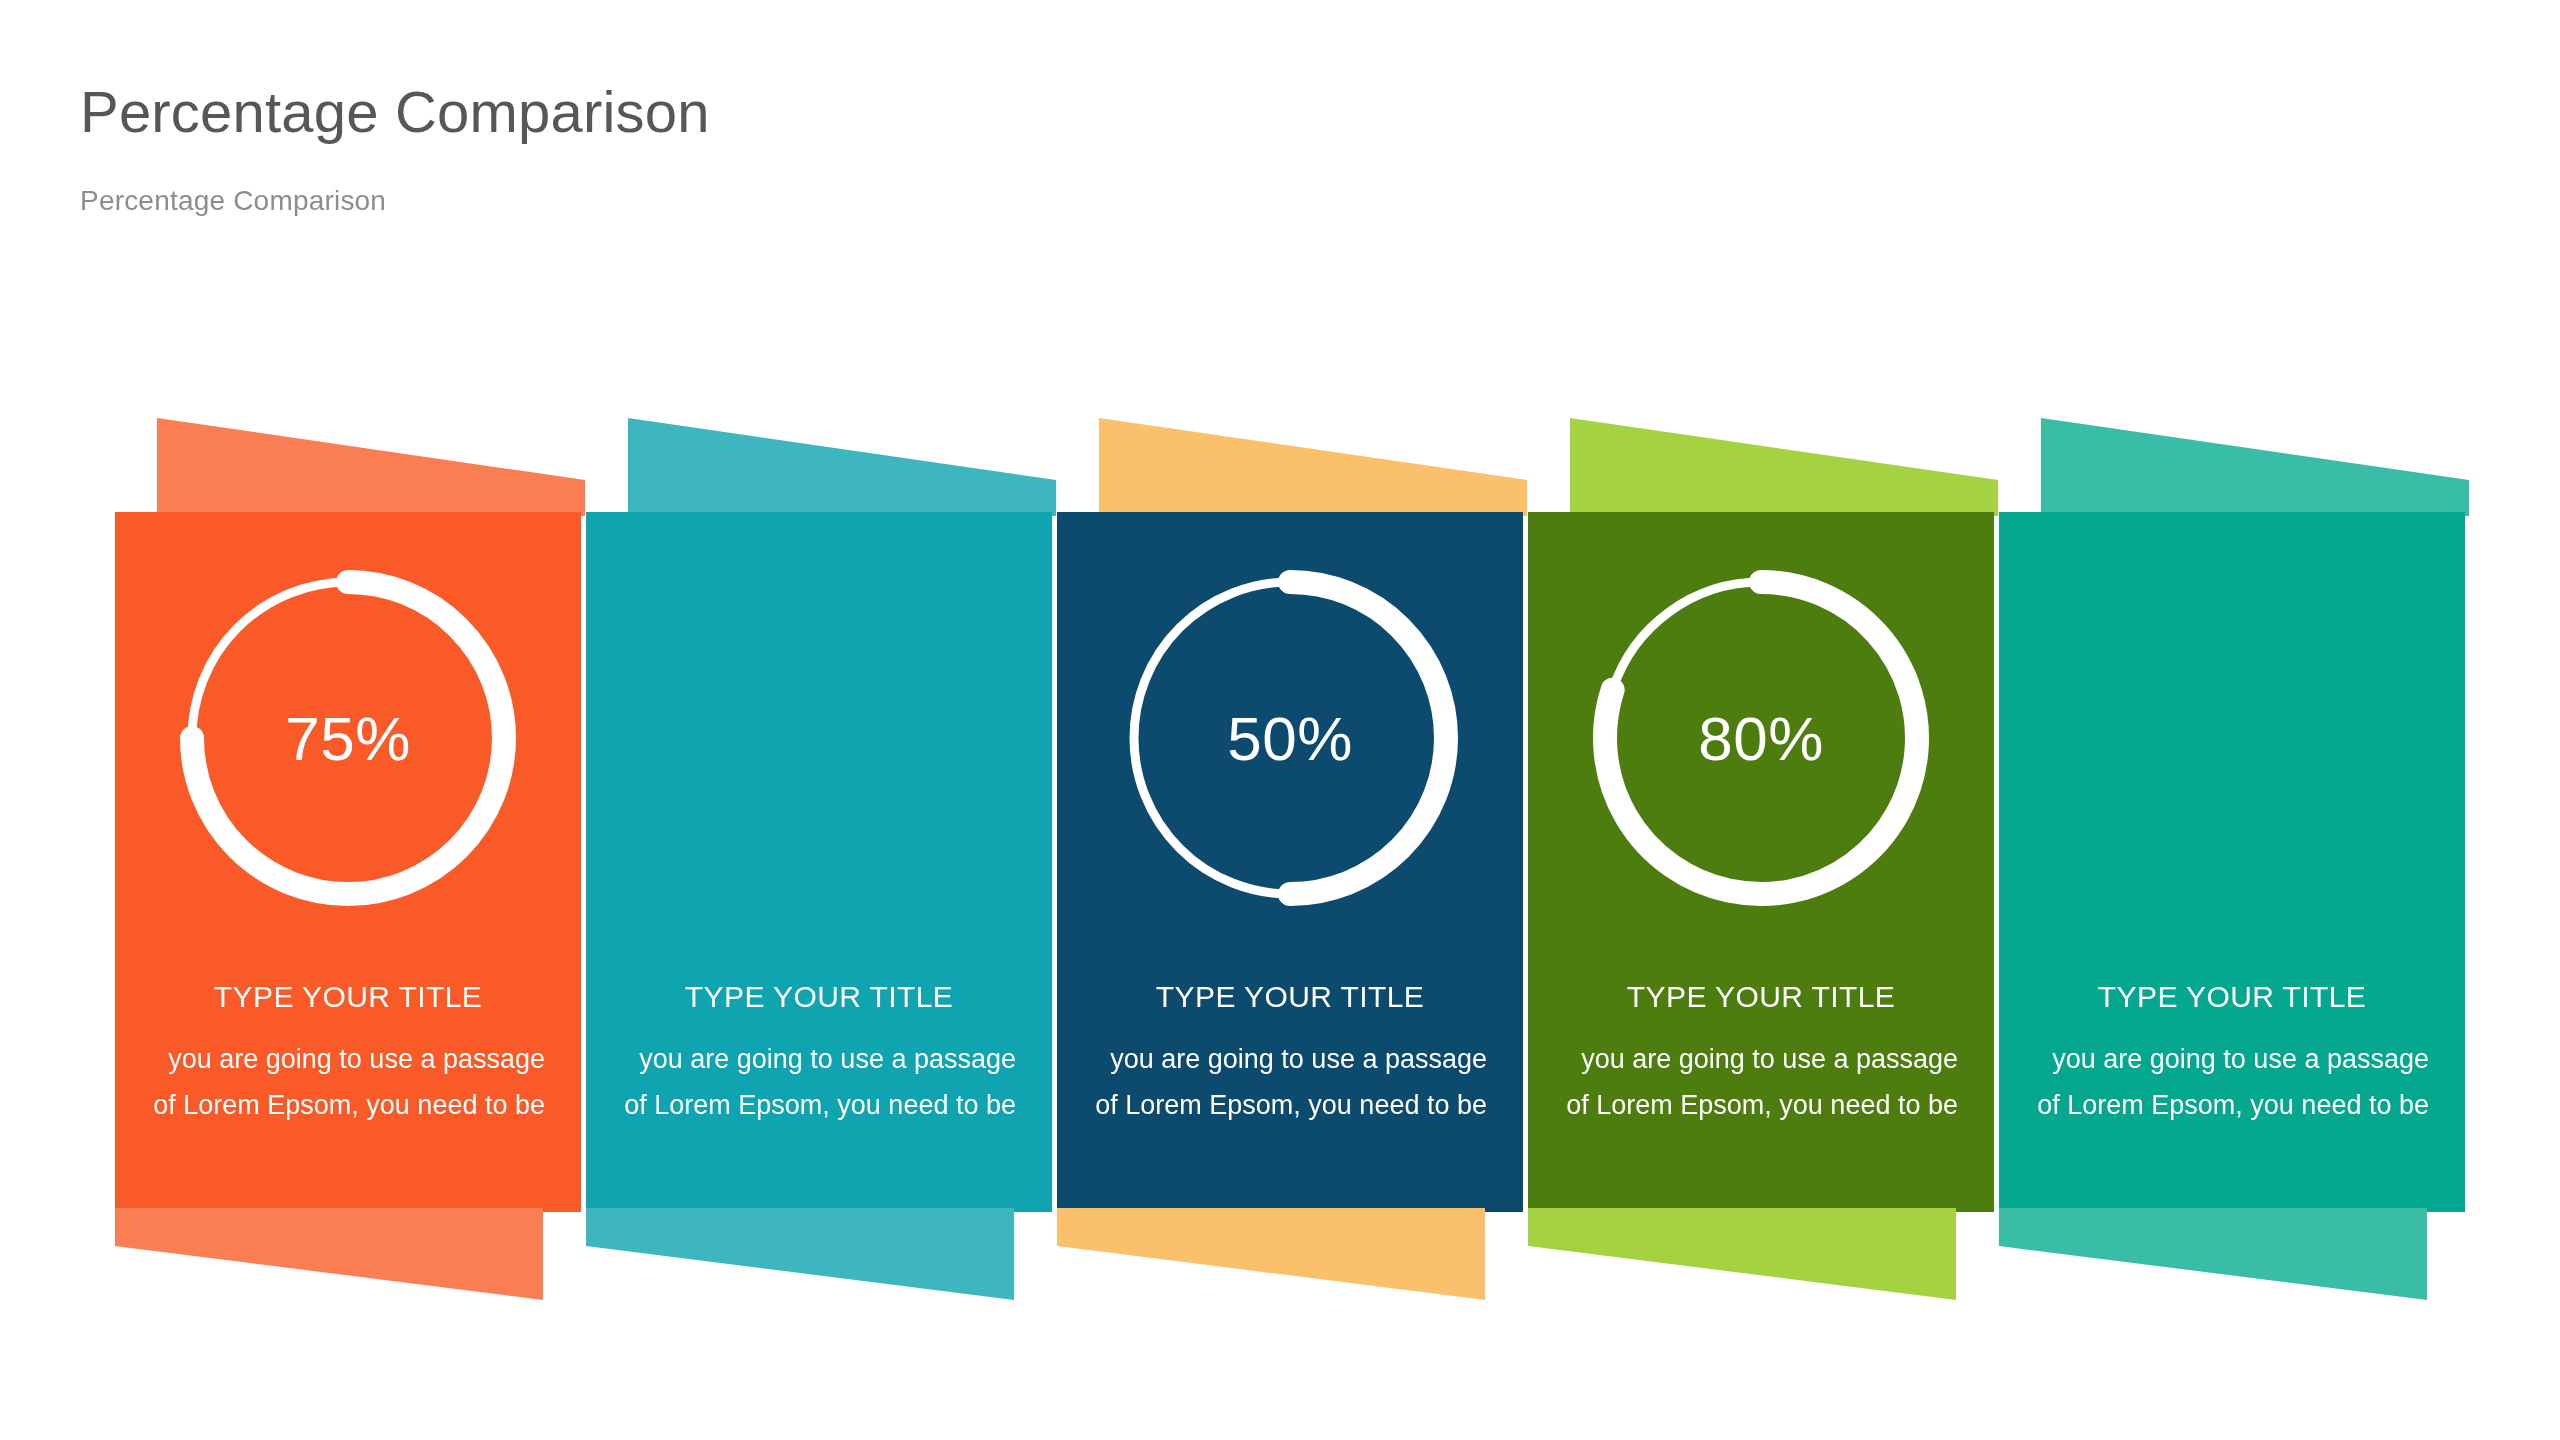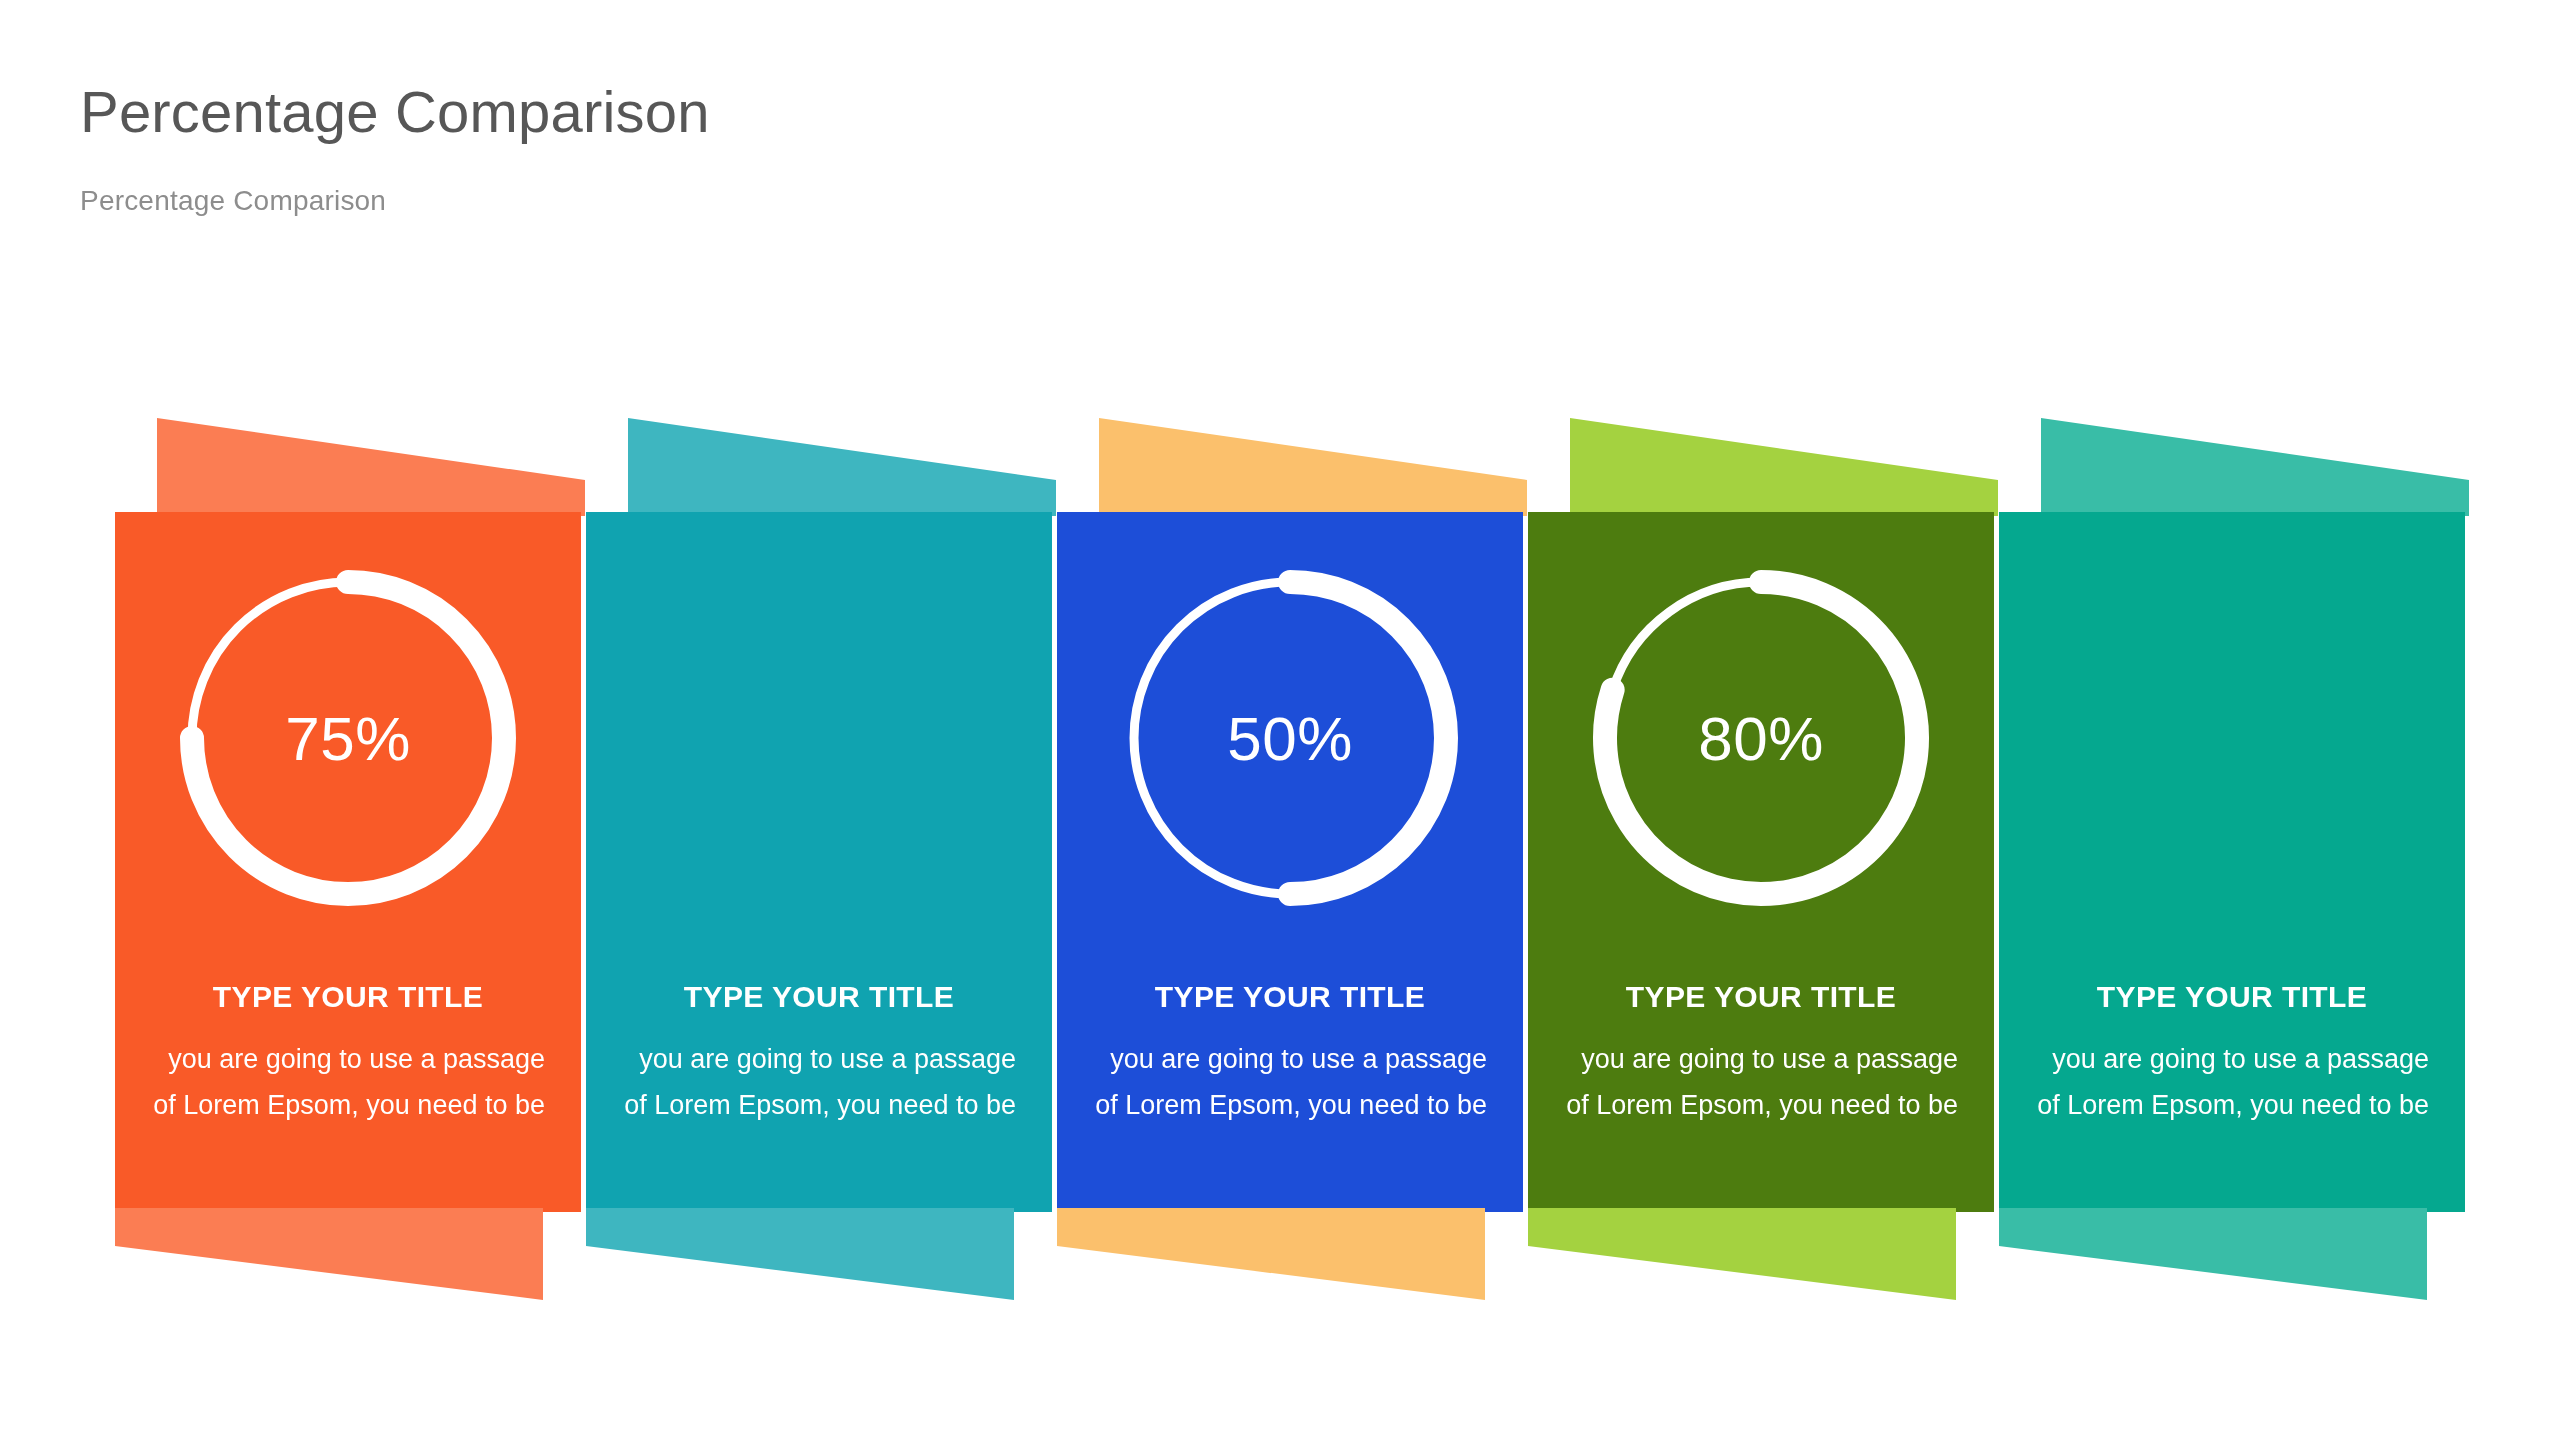--- a/index.html
+++ b/index.html
@@ -82,21 +82,21 @@
     font-weight:400;
     letter-spacing:0.5px;
   }
   .card-title{
     position:absolute;
     left:0; right:0;
     top:468px;
     text-align:center;
     color:#ffffff;
     font-size:30px;
-    font-weight:700;
+    font-weight:400;
     letter-spacing:0.4px;
   }
   .card-desc{
     position:absolute;
     left:36px; right:36px;
     top:524px;
     text-align:right;
     color:#ffffff;
     font-size:27px;
     font-weight:400;
@@ -150,21 +150,21 @@
           <polygon points="0,0 428,0 428,92 0,38" fill="#3eb6c0"></polygon>
         </svg>
       </div>
     </div>
     <div class="card-unit" style="left: 1057px;">
       <div class="ribbon-top">
         <svg width="428" height="98" viewBox="0 0 428 98">
           <polygon points="0,0 428,62 428,98 0,98" fill="#fbc06c"></polygon>
         </svg>
       </div>
-      <div class="card-body" style="background: #1d4ed8;">
+      <div class="card-body" style="background: #0c4a6e;">
         <div class="ring-wrap">
           <svg width="368" height="368" viewBox="0 0 368 368">
             <path d="M 184.00 340.00 A 156 156 0 0 1 184.00 28.00" fill="none" stroke="#ffffff" stroke-width="9" stroke-linecap="round"></path>
             <path d="M 184.00 28.00 A 156 156 0 0 1 184.00 340.00" fill="none" stroke="#ffffff" stroke-width="24" stroke-linecap="round"></path>
           </svg>
           <div class="ring-value">50%</div>
         </div>
         <div class="card-title">TYPE YOUR TITLE</div>
         <div class="card-desc">you are going to use a passage of Lorem Epsom, you need to be</div>
       </div>

